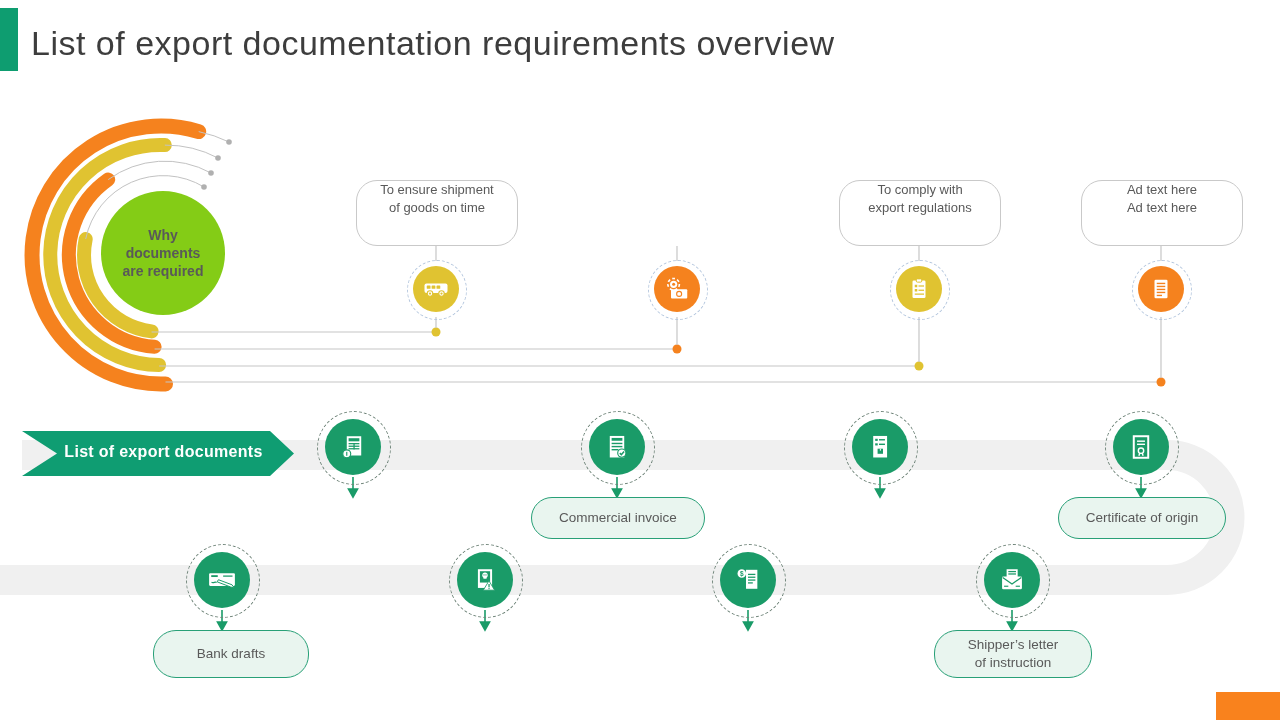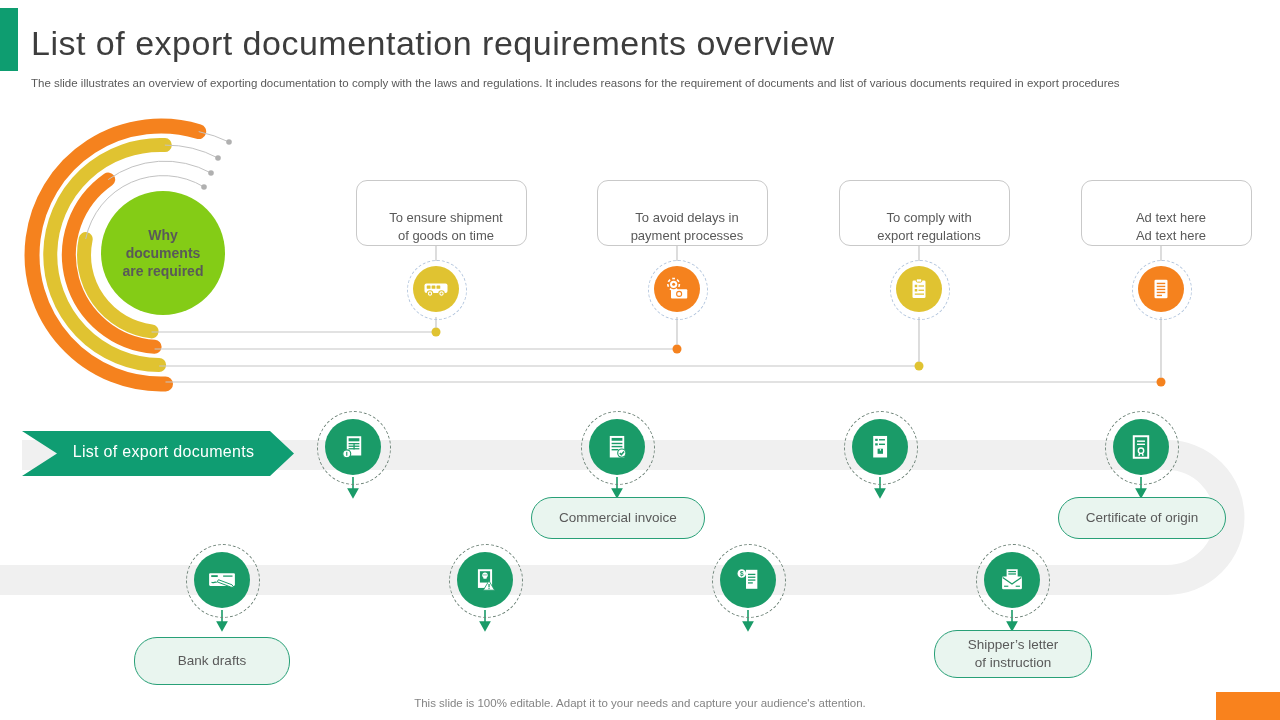--- a/index.html
+++ b/index.html
@@ -10,38 +10,38 @@
   .accent-bar{position:absolute;left:0;top:8px;width:18px;height:63px;background:#0E9D70;z-index:2;}
   .title{position:absolute;left:31px;top:24px;width:1100px;font-size:34px;font-weight:400;
          color:#3D3D3D;letter-spacing:0.5px;z-index:2;}
   .subtitle{position:absolute;left:31px;top:77px;width:1180px;font-size:11.5px;color:#595959;z-index:2;}
 
   .why-circle{position:absolute;left:101px;top:191px;width:124px;height:124px;border-radius:50%;
               background:#84cc16;display:flex;align-items:center;justify-content:center;z-index:2;}
   .why-circle span{width:92px;text-align:center;font-size:14px;font-weight:bold;color:#595959;line-height:1.3;}
 
   .reason-box{position:absolute;top:180px;width:160px;height:64px;background:#fff;border:1px solid #C9C9C9;
-              border-radius:11px;display:flex;flex-direction:column;align-items:center;justify-content:flex-end;
-              z-index:2;padding-left:9px;}
+              border-radius:21px;display:flex;flex-direction:column;align-items:center;justify-content:flex-start;
+              z-index:2;}
   .reason-box span{font-size:13px;color:#595959;line-height:1.4;}
 
   .ring{position:absolute;border-radius:50%;z-index:1;}
   .ring.top{width:58px;height:58px;border:1.5px dashed #B5C7DE;}
   .ring.doc{width:72px;height:72px;border:1.6px dashed #6F8479;}
 
   .badge{position:absolute;border-radius:50%;display:flex;align-items:center;justify-content:center;z-index:2;}
   .badge.top{width:46px;height:46px;}
   .badge.doc{width:56px;height:56px;background:#1A9B68;color:#1A9B68;}
   .c-yellow{background:#E0C331;color:#E0C331;}
   .c-orange{background:#F5821E;color:#F5821E;}
   .badge.top svg{width:30px;height:30px;}
   .badge.doc svg{width:34px;height:34px;}
 
   .banner-label{position:absolute;left:57px;top:443px;width:213px;text-align:center;color:#fff;
-                font-size:16px;font-weight:normal;letter-spacing:0.3px;z-index:2;}
+                font-size:16px;font-weight:bold;letter-spacing:0.3px;z-index:2;}
 
   .pill{position:absolute;background:#E9F5EF;border:1.5px solid #28A077;border-radius:23px;
         display:flex;flex-direction:column;align-items:center;justify-content:center;z-index:2;}
   .pill span{font-size:13.5px;color:#595959;line-height:1.3;}
   .pill.r1{top:497px;height:40px;}
   .pill.r2{top:630px;height:46px;}
 
   .footer-note{position:absolute;left:0;top:697px;width:1280px;text-align:center;font-size:11.5px;
                color:#848484;z-index:2;}
   .corner-rect{position:absolute;left:1216px;top:692px;width:64px;height:28px;background:#F9821D;z-index:2;}
@@ -97,21 +97,20 @@
         <polygon points="480.5,622 489.5,622 485,630"></polygon>
       <path d="M748 610 V622"></path>
         <polygon points="743.5,622 752.5,622 748,630"></polygon>
       <path d="M1012 610 V622"></path>
         <polygon points="1007.5,622 1016.5,622 1012,630"></polygon>
     </g>
   </svg>
 
   <div class="accent-bar"></div>
   <div class="title">List of export documentation requirements overview</div>
-  <div class="subtitle">The slide illustrates an overview of exporting documentation to comply with the laws and regulations. It includes reasons for the requirement of documents and list of various documents required in export procedures</div>
 
   <div class="why-circle">
     <span>Why documents are required</span>
   </div>
 
   <div class="reason-box" style="left:356px;">
     <span>To ensure shipment</span>
     <span>of goods on time</span>
   </div>
   <div class="ring top" style="left:407px;top:260px;"></div>
@@ -121,24 +120,20 @@
       <rect x="4.6" y="9.1" width="3" height="2.7" rx="0.5" fill="currentColor"></rect>
       <rect x="8.5" y="9.1" width="3" height="2.7" rx="0.5" fill="currentColor"></rect>
       <rect x="12.4" y="9.1" width="3" height="2.7" rx="0.5" fill="currentColor"></rect>
       <circle cx="7.2" cy="15.6" r="2.2" fill="#fff" stroke="currentColor" stroke-width="0.9"></circle>
       <circle cx="7.2" cy="15.6" r="0.9" fill="currentColor"></circle>
       <circle cx="16.4" cy="15.6" r="2.2" fill="#fff" stroke="currentColor" stroke-width="0.9"></circle>
       <circle cx="16.4" cy="15.6" r="0.9" fill="currentColor"></circle>
     </svg>
   </div>
 
-  <div class="reason-box" style="left:597px;">
-    <span>To avoid delays in</span>
-    <span>payment processes</span>
-  </div>
   <div class="ring top" style="left:648px;top:260px;"></div>
   <div class="badge top c-orange" style="left:654px;top:266px;">
     <svg viewBox="0 0 24 24">
       <circle cx="9.3" cy="8.2" r="4.6" fill="none" stroke="#fff" stroke-width="1.3" stroke-dasharray="2.2 1.8"></circle>
       <circle cx="9.3" cy="8.2" r="2.9" fill="#fff"></circle>
       <circle cx="9.3" cy="8.2" r="1.2" fill="currentColor"></circle>
       <rect x="7.2" y="12.2" width="13" height="7.4" rx="0.8" fill="#fff"></rect>
       <circle cx="13.7" cy="15.9" r="2" fill="none" stroke="currentColor" stroke-width="0.9"></circle>
     </svg>
   </div>
@@ -238,21 +233,21 @@
   <div class="ring doc" style="left:186px;top:544px;"></div>
   <div class="badge doc" style="left:194px;top:552px;">
     <svg viewBox="0 0 24 24">
       <rect x="2.9" y="7.2" width="18.2" height="9" rx="0.8" fill="#fff"></rect>
       <rect x="4.4" y="8.6" width="4.6" height="1.3" fill="currentColor"></rect>
       <rect x="12.8" y="8.8" width="6.6" height="0.9" fill="currentColor"></rect>
       <path d="M4.6 13.6c1.4.9 2.4-.6 3.6.1" fill="none" stroke="currentColor" stroke-width="0.8"></path>
       <path d="M9.5 11.8l9.6 3.6 1.5 2.2-2.6-.7-9.4-3.6z" fill="#fff" stroke="currentColor" stroke-width="0.7"></path>
     </svg>
   </div>
-  <div class="pill r2" style="left:134px;width:154px;margin-top:7px;">
+  <div class="pill r2" style="left:153px;width:154px;">
     <span>Bank drafts</span>
   </div>
 
   <div class="ring doc" style="left:449px;top:544px;"></div>
   <div class="badge doc" style="left:457px;top:552px;">
     <svg viewBox="0 0 24 24">
       <rect x="7" y="4.4" width="10" height="13.2" fill="#fff"></rect>
       <rect x="8.4" y="5.8" width="7.2" height="8" fill="currentColor"></rect>
       <circle cx="12" cy="8.6" r="1.9" fill="#fff"></circle>
       <rect x="10.9" y="9.9" width="2.2" height="1.2" fill="#fff"></rect>
@@ -287,16 +282,15 @@
       <path d="M5.4 10.2l6.6 4.6 6.6-4.6" fill="none" stroke="currentColor" stroke-width="0.9"></path>
       <rect x="6.4" y="16" width="3" height="0.8" fill="currentColor"></rect>
       <rect x="14.6" y="16" width="3" height="0.8" fill="currentColor"></rect>
     </svg>
   </div>
   <div class="pill r2" style="left:934px;width:156px;justify-content:center;">
     <span>Shipper’s letter</span>
     <span>of instruction</span>
   </div>
 
-  <div class="footer-note">This slide is 100% editable. Adapt it to your needs and capture your audience's attention.</div>
   <div class="corner-rect"></div>
 
 </div>
 
 </body></html>

